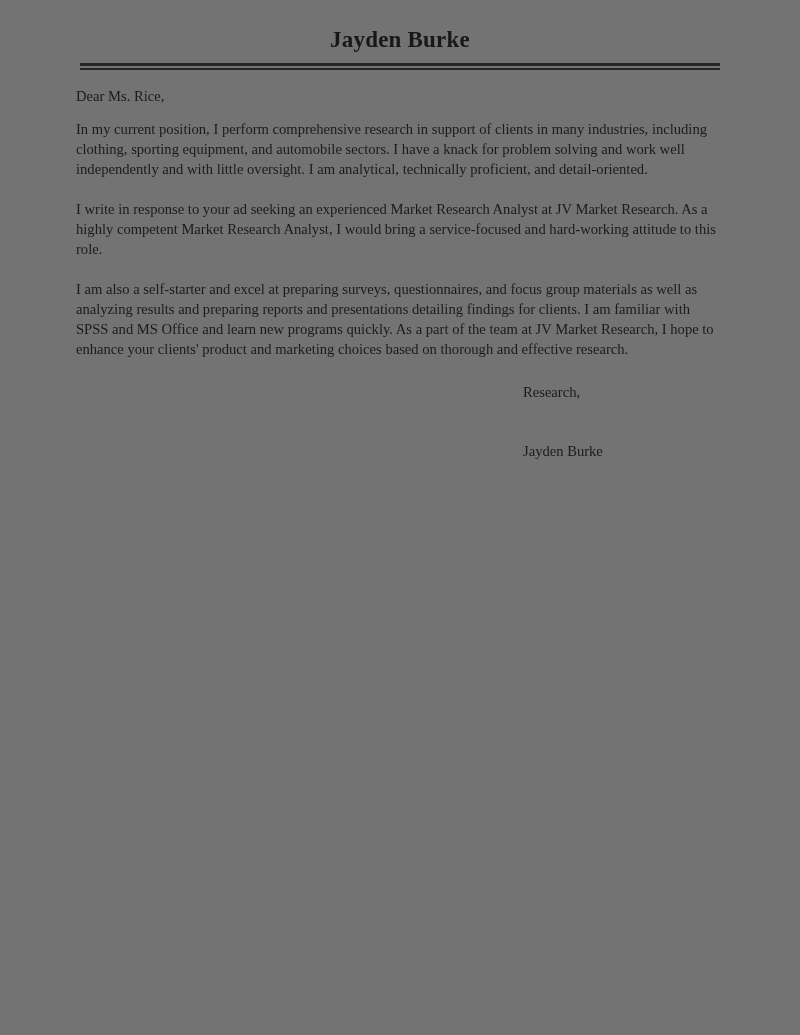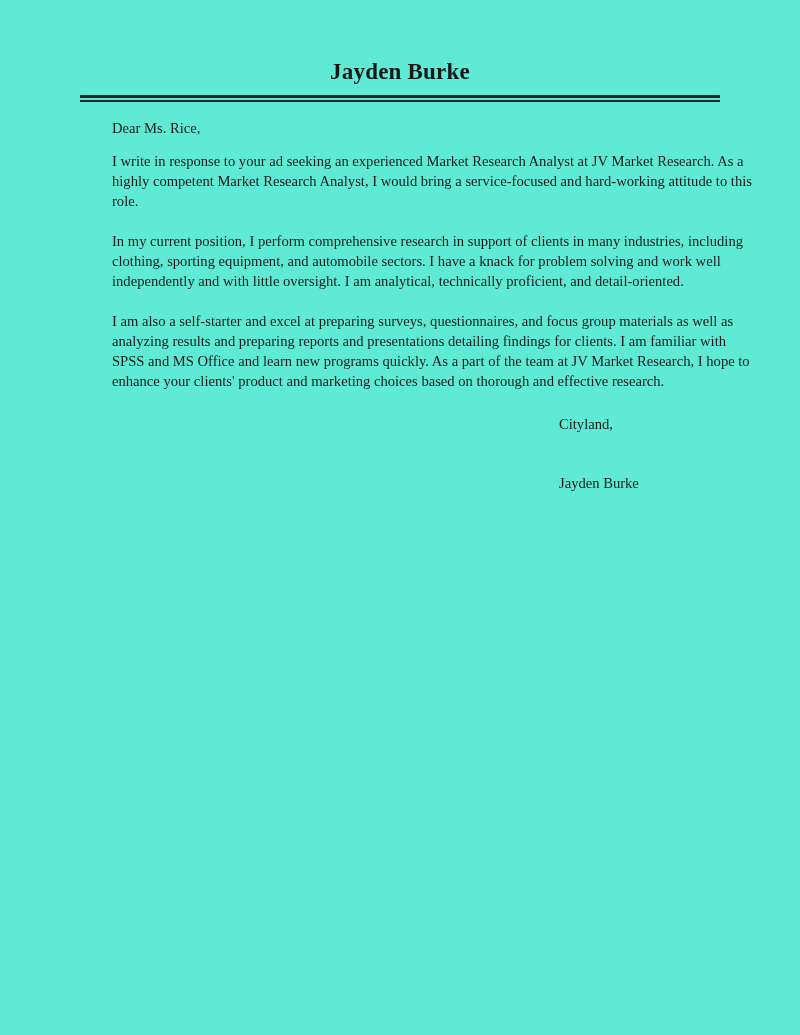--- a/index.html
+++ b/index.html
@@ -11,23 +11,23 @@
     height: 1035px;
     background: #ffffff;
     font-family: "Liberation Serif", "DejaVu Serif", serif;
     color: #1b1b1b;
     position: relative;
     overflow: hidden;
   }
   .page {
     width: 800px;
     height: 1035px;
-    background: #5eead4;
+    background: #737373;
     box-sizing: border-box;
-    padding-top: 58px;
+    padding-top: 26px;
   }
   .letter-title {
     text-align: center;
     font-size: 23px;
     font-weight: bold;
     letter-spacing: 0.2px;
     line-height: 28px;
     margin: 0 0 9px 0;
     color: #181818;
   }
@@ -43,21 +43,21 @@
     text-align: center;
     font-size: 13.5px;
     line-height: 19px;
     color: #1b1b1b;
   }
   .contact-block div {
     margin: 0;
   }
   .letter-body {
     width: 640px;
-    margin-left: 112px;
+    margin-left: 76px;
     margin-top: 16px;
     font-size: 14.6px;
     line-height: 20px;
     text-align: left;
   }
   .salutation {
     margin: 0 0 13px 0;
   }
   .para {
     margin: 0 0 13px 0;
@@ -83,27 +83,27 @@
 
   <h1 class="letter-title">Jayden Burke</h1>
 
   <div class="header-rule"></div>
 
 
   <div class="letter-body">
 
     <p class="salutation">Dear Ms. Rice,</p>
 
+    <p class="para">In my current position, I perform comprehensive research in support of clients in many industries, including clothing, sporting equipment, and automobile sectors. I have a knack for problem solving and work well independently and with little oversight. I am analytical, technically proficient, and detail-oriented.</p>
+
     <p class="para">I write in response to your ad seeking an experienced Market Research Analyst at JV Market Research. As a highly competent Market Research Analyst, I would bring a service-focused and hard-working attitude to this role.</p>
-
-    <p class="para">In my current position, I perform comprehensive research in support of clients in many industries, including clothing, sporting equipment, and automobile sectors. I have a knack for problem solving and work well independently and with little oversight. I am analytical, technically proficient, and detail-oriented.</p>
 
     <p class="para">I am also a self-starter and excel at preparing surveys, questionnaires, and focus group materials as well as analyzing results and preparing reports and presentations detailing findings for clients. I am familiar with SPSS and MS Office and learn new programs quickly. As a part of the team at JV Market Research, I hope to enhance your clients' product and marketing choices based on thorough and effective research.</p>
 
 
     <div class="closing-block">
-      <p class="closing-line">Cityland,</p>
+      <p class="closing-line">Research,</p>
       <p class="signature-name">Jayden Burke</p>
     </div>
 
   </div>
 
 </div>
 
 </body></html>

